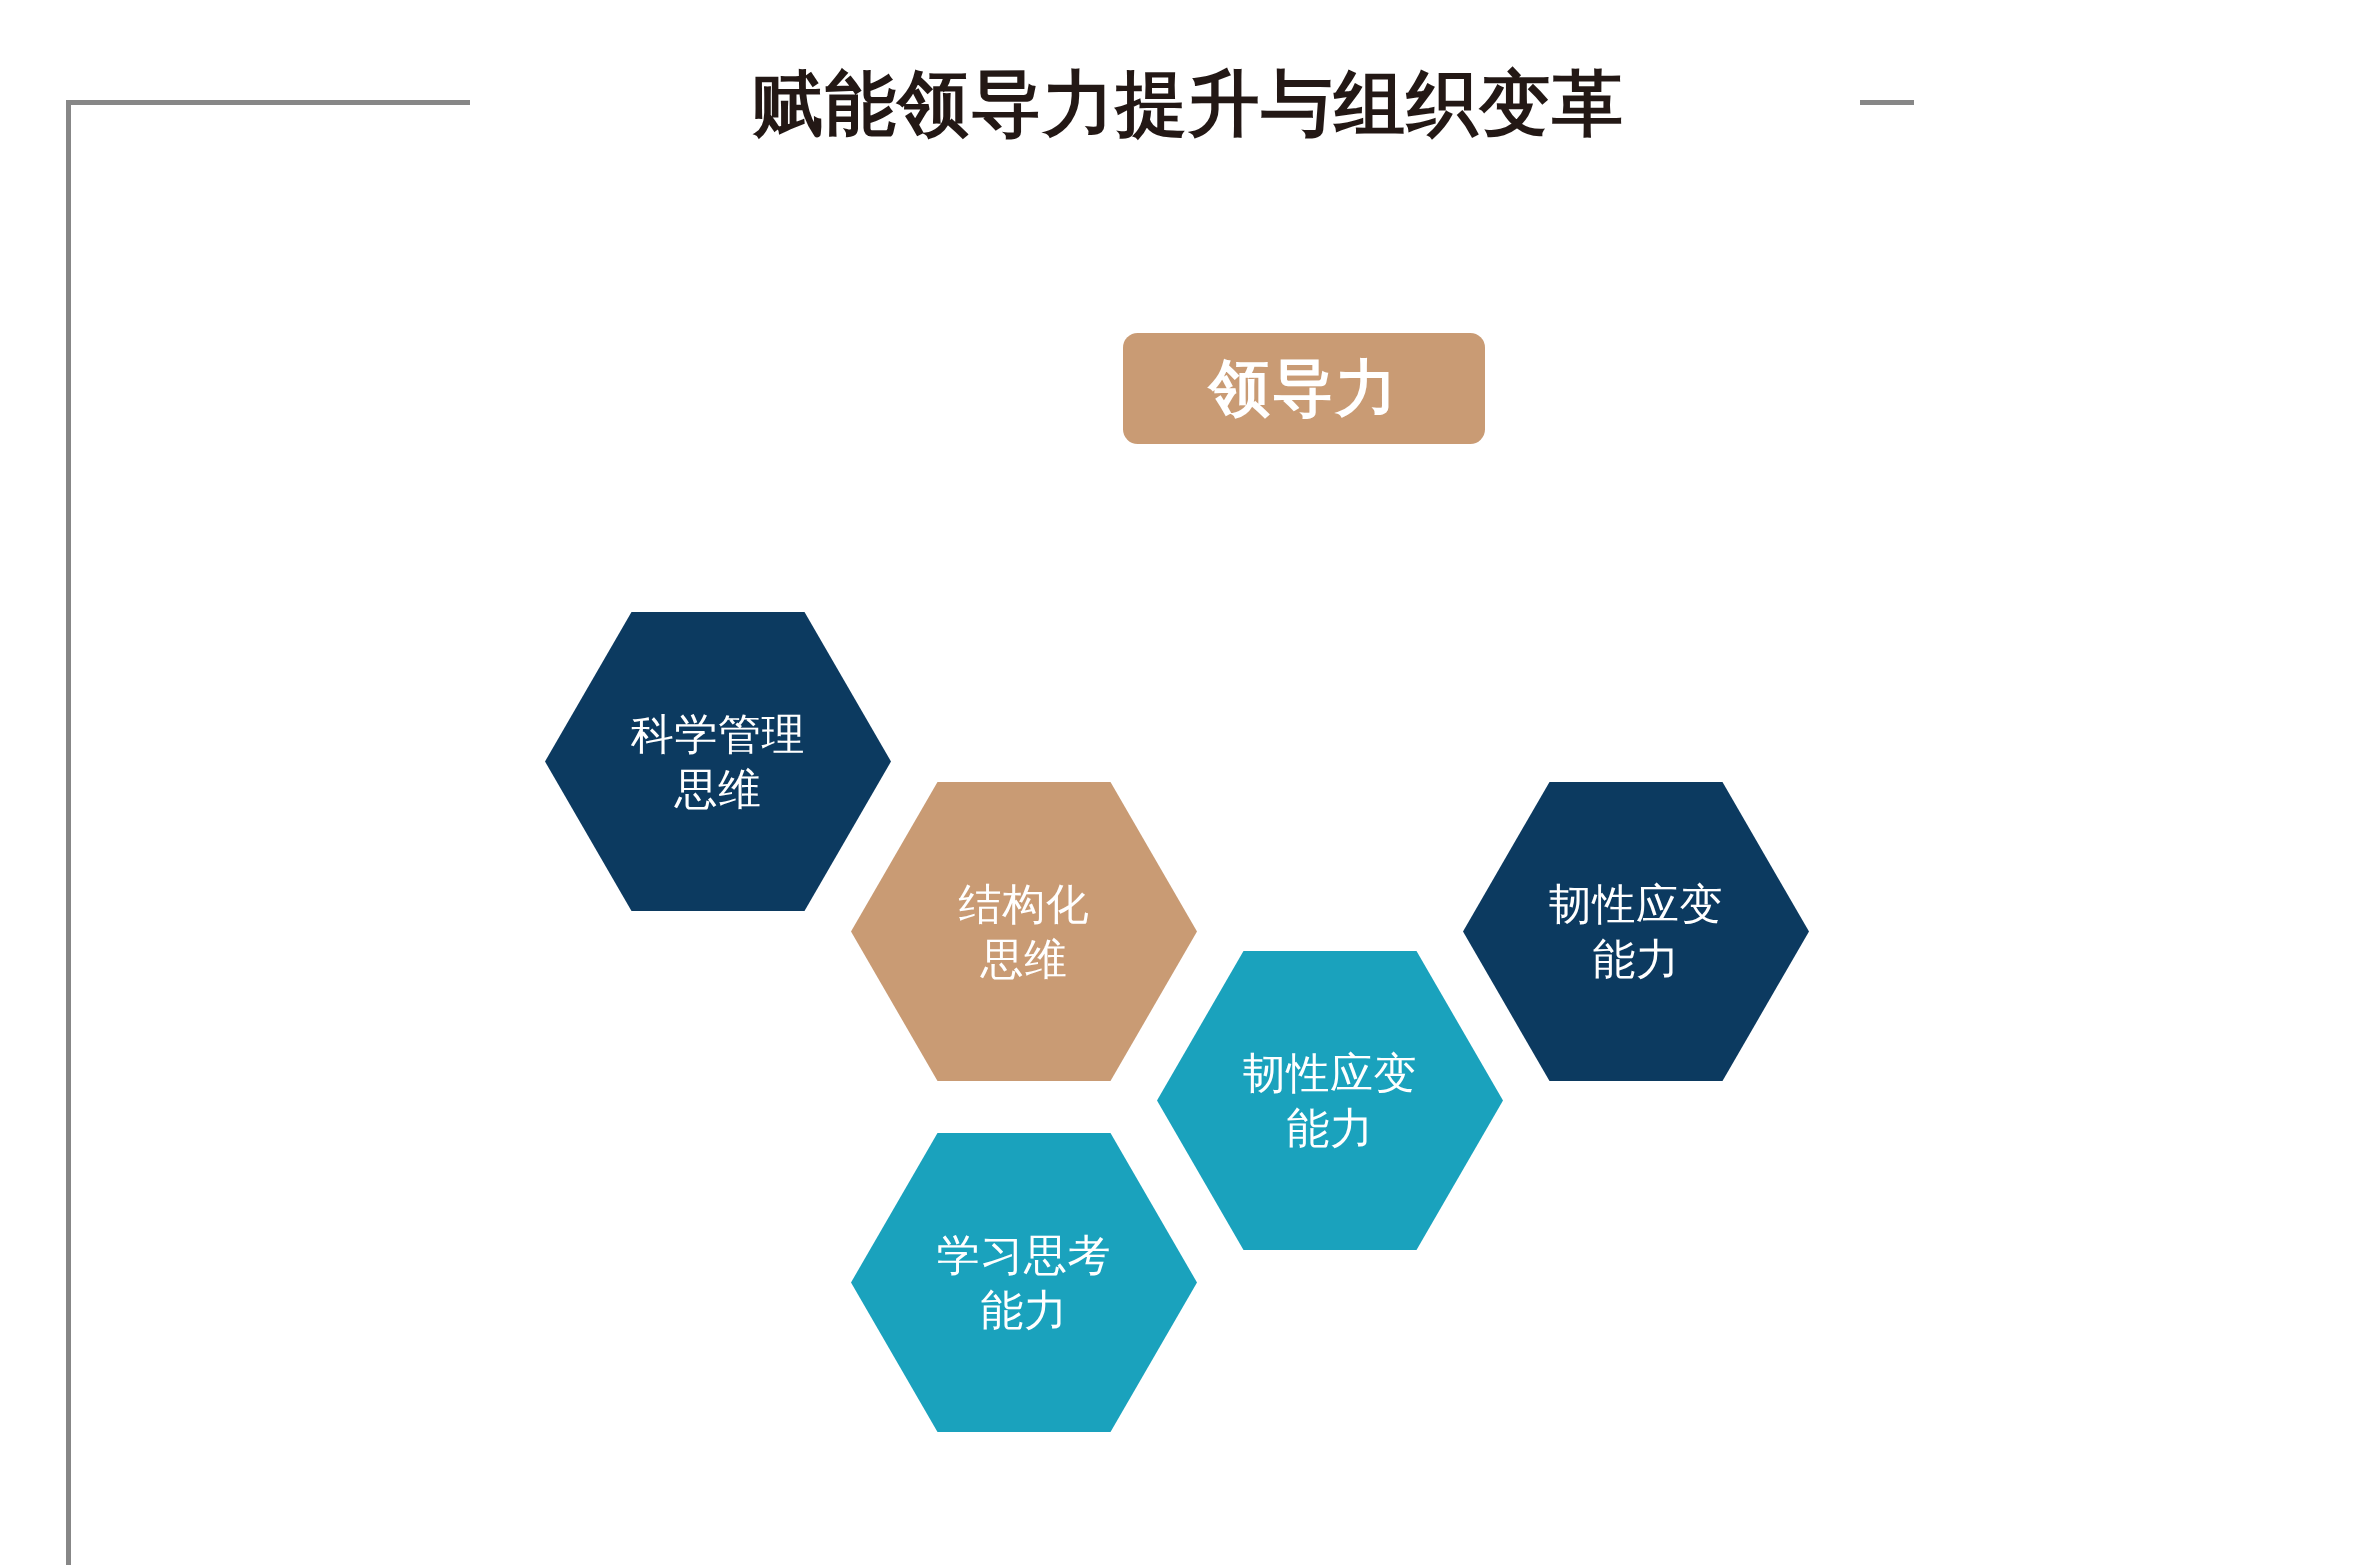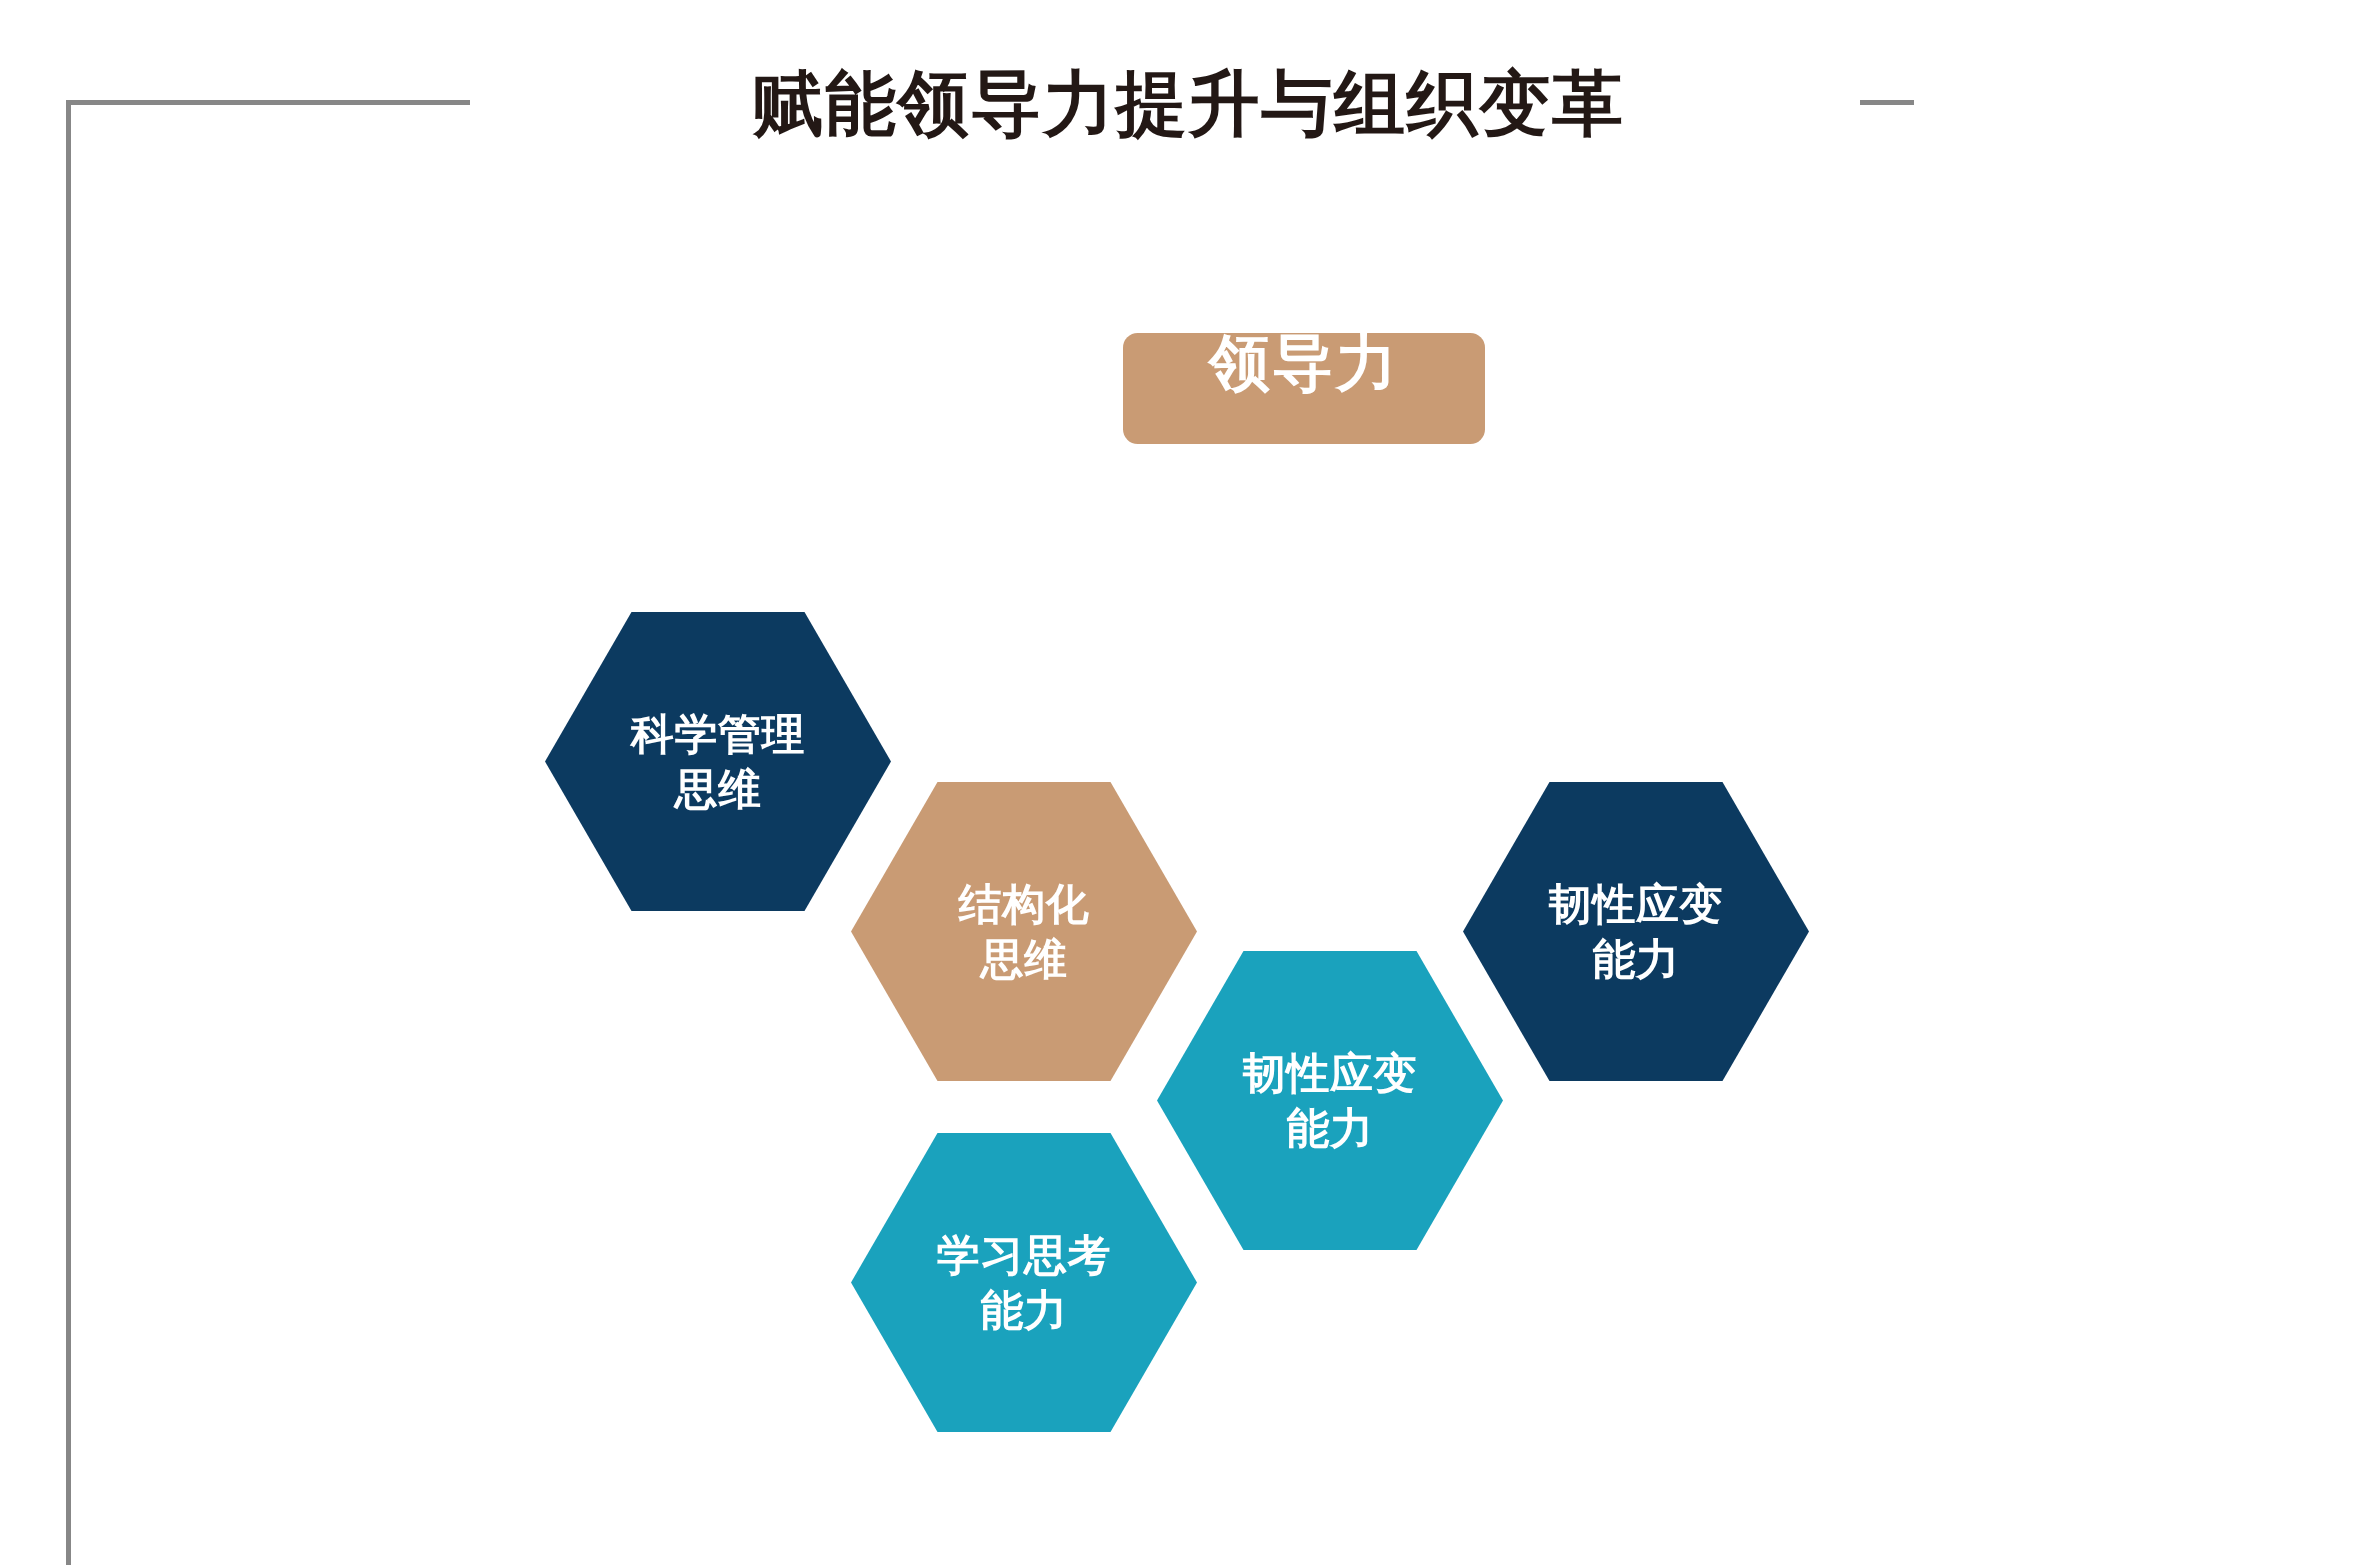--- a/index.html
+++ b/index.html
@@ -44,21 +44,21 @@
   
   .badge {
     position: absolute;
     left: 1123px;
     top: 333px;
     width: 362px;
     height: 111px;
     background: #c99b74;
     border-radius: 14.7px;
     display: flex;
-    align-items: flex-start;
+    align-items: center;
     justify-content: center;
   }
   .badge-label {
     font-size: 61px;
     font-weight: 700;
     color: #ffffff;
     letter-spacing: 2.3px;
     line-height: 1;
     white-space: nowrap;
   }
@@ -91,21 +91,21 @@
     clip-path: polygon(25% 0%, 75% 0%, 100% 50%, 75% 100%, 25% 100%, 0% 50%);
     display: flex;
     align-items: center;
     justify-content: center;
     box-sizing: border-box;
     padding: 0 49px;
   }
   .hex-label {
     color: #ffffff;
     font-size: 43px;
-    font-weight: 700;
+    font-weight: 400;
     line-height: 1.26;
     text-align: center;
     letter-spacing: 0.6px;
     white-space: pre-line;
   }
 
   
   .hex-pos-0 { left: 545px;  top: 612px; }  
   .hex-pos-1 { left: 851px; top: 782px; }  
   .hex-pos-2 { left: 1157px; top: 612px; }  

